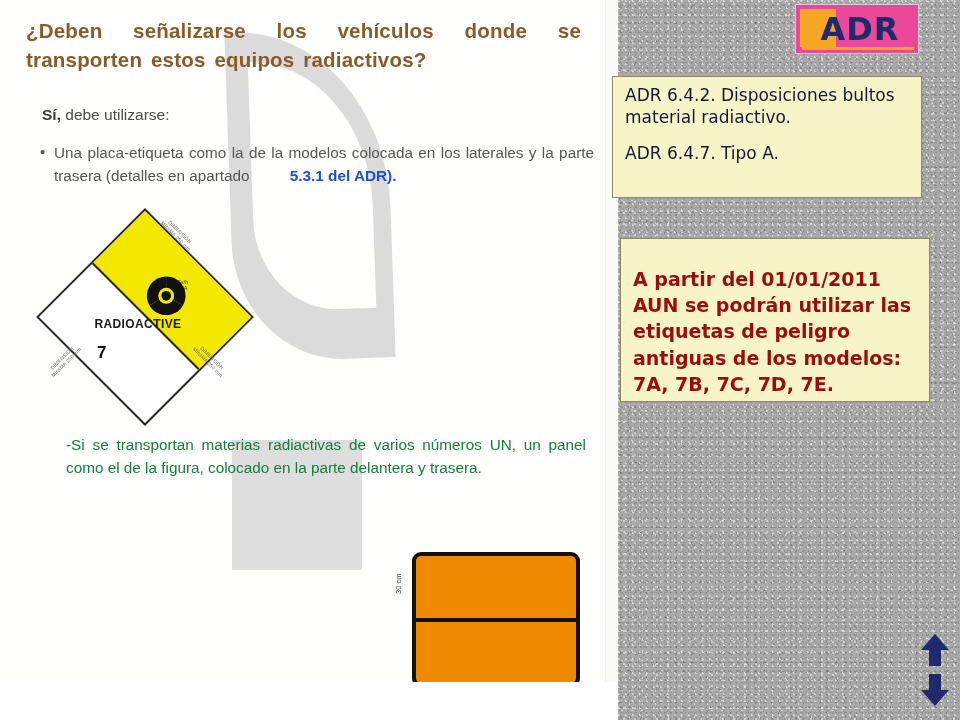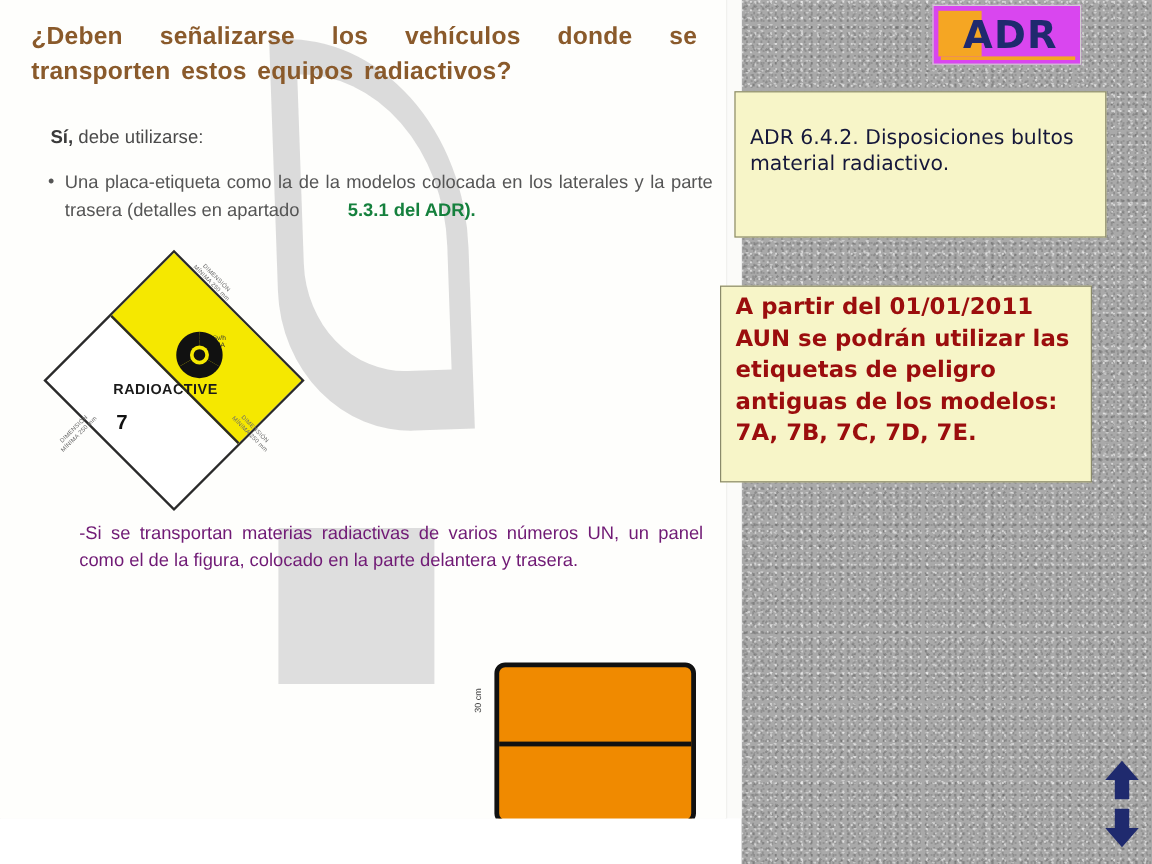--- a/index.html
+++ b/index.html
@@ -131,27 +131,27 @@
     width: 540px;
   }
   .bullet::before {
     content: "•";
     position: absolute;
     left: 0;
     top: -1px;
     color: #555;
     font-size: 15px;
   }
-  .bullet b { color: #15803d; padding-left: 36px; }
+  .bullet b { color: #1d4ed8; padding-left: 36px; }
 
   .subpara {
     margin: 14px 0 0 44px;
     font-size: 15.3px;
     line-height: 1.5;
-    color: #701a75;
+    color: #15803d;
     text-align: justify;
     width: 520px;
   }
 
   
   .placard-wrap {
     position: absolute;
     left: 38px;
     top: 222px;
     width: 215px;
@@ -277,25 +277,25 @@
     left: 72px;
     top: 142px;
     font-size: 7.5px;
     color: #444;
     white-space: nowrap;
   }
 
   
   .adr-logo {
     position: absolute;
-    left: 777px;
+    left: 795px;
     top: 4px;
     width: 122px;
     height: 48px;
-    background: #d946ef;
+    background: #ec4899;
     border: 1px solid #cfcfcf;
   }
   .adr-orange {
     position: absolute;
     left: 4px;
     top: 4px;
     width: 36px;
     height: 38px;
     background: #f5a623;
   }
@@ -326,35 +326,35 @@
     position: absolute;
     background: #f7f5c8;
     border: 1px solid #8a8a6a;
     box-sizing: border-box;
   }
   .note-1 {
     left: 612px;
     top: 76px;
     width: 310px;
     height: 122px;
-    padding: 28px 12px 0 12px;
+    padding: 8px 12px 0 12px;
   }
   .note-1 p {
     margin: 0 0 14px 0;
     font-size: 17px;
     line-height: 1.28;
     color: #15173a;
     font-family: "DejaVu Sans", sans-serif;
   }
   .note-2 {
-    left: 600px;
+    left: 620px;
     top: 238px;
     width: 310px;
     height: 164px;
-    padding: 4px 12px;
+    padding: 27px 12px;
   }
   .note-2 p {
     margin: 0;
     font-size: 19px;
     line-height: 1.38;
     color: #9b0d0d;
     font-weight: bold;
     font-family: "DejaVu Sans", sans-serif;
   }
 
@@ -434,20 +434,21 @@
   </div>
 
   <div class="adr-logo">
     <div class="adr-orange"></div>
     <div class="adr-text">ADR</div>
     <div class="adr-underline"></div>
   </div>
 
   <div class="note note-1">
     <p>ADR 6.4.2. Disposiciones bultos material radiactivo.</p>
+    <p>ADR 6.4.7. Tipo A.</p>
   </div>
 
   <div class="note note-2">
     <p>A partir del 01/01/2011 AUN se podrán utilizar las etiquetas de peligro antiguas de los modelos: 7A, 7B, 7C, 7D, 7E.</p>
   </div>
 
   <div class="nav-arrows">
     <svg width="34" height="36" viewBox="0 0 34 36">
       <polygon points="17,2 31,18 23,18 23,34 11,34 11,18 3,18" fill="#1f2a6e"></polygon>
     </svg>

